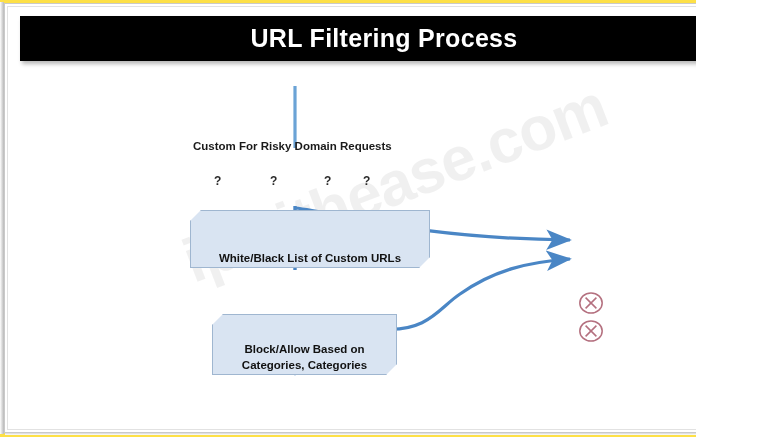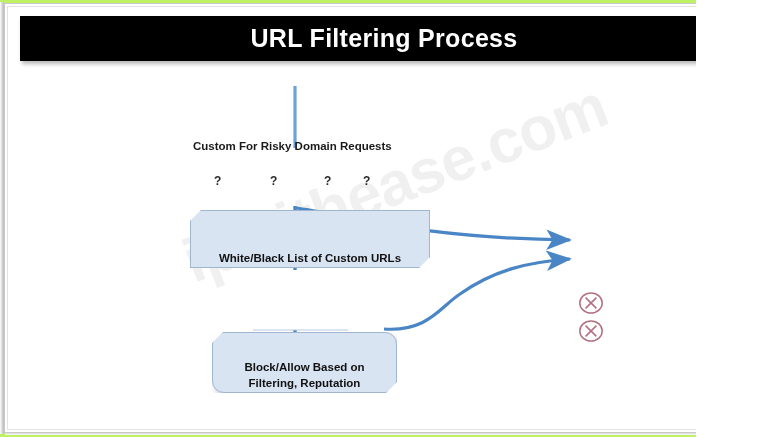--- a/index.html
+++ b/index.html
@@ -10,21 +10,21 @@
   }
   body {
     font-family: "Liberation Sans", sans-serif;
   }
 
   #page {
     position: relative;
     width: 696px;
     height: 437px;
     overflow: hidden;
-    background: #bef264;
+    background: #fde047;
     box-sizing: border-box;
   }
 
   
   .frame-outer {
     position: absolute;
     left: 4px;
     top: 3px;
     width: 760px;
     height: 430px;
@@ -166,24 +166,23 @@
   }
 
   #box-1 {
     left: 175px;
     top: 148px;
     width: 240px;
     height: 58px;
   }
   #box-2 {
     left: 197px;
-    top: 270px;
+    top: 252px;
     width: 185px;
     height: 61px;
-    border-radius: 12px;
   }
 
   
   .connectors {
     position: absolute;
     left: 0;
     top: 0;
     width: 752px;
     height: 368px;
     pointer-events: none;
@@ -254,21 +253,21 @@
     <div class="qmark qm3">?</div>
     <div class="qmark qm4">?</div>
 
     <div class="proc-box" id="box-1">
       <div class="proc-label">White/Black List of Custom URLs</div>
     </div>
 
     <div class="proc-box" id="box-2">
       <div class="proc-label">
         <span>Block/Allow Based on</span><br>
-        <span>Filtering, Reputation</span>
+        <span>Categories, Categories</span>
       </div>
     </div>
 
     <div class="res-icon" id="x-icon-1">
       <svg width="26" height="26" viewBox="0 0 26 26" xmlns="http://www.w3.org/2000/svg">
         <ellipse cx="13" cy="13" rx="11.2" ry="10" fill="none" stroke="#b4707f" stroke-width="1.5"></ellipse>
         <line x1="7.6" y1="7.6" x2="18.4" y2="18.4" stroke="#b4707f" stroke-width="1.5"></line>
         <line x1="18.4" y1="7.6" x2="7.6" y2="18.4" stroke="#b4707f" stroke-width="1.5"></line>
       </svg>
     </div>

